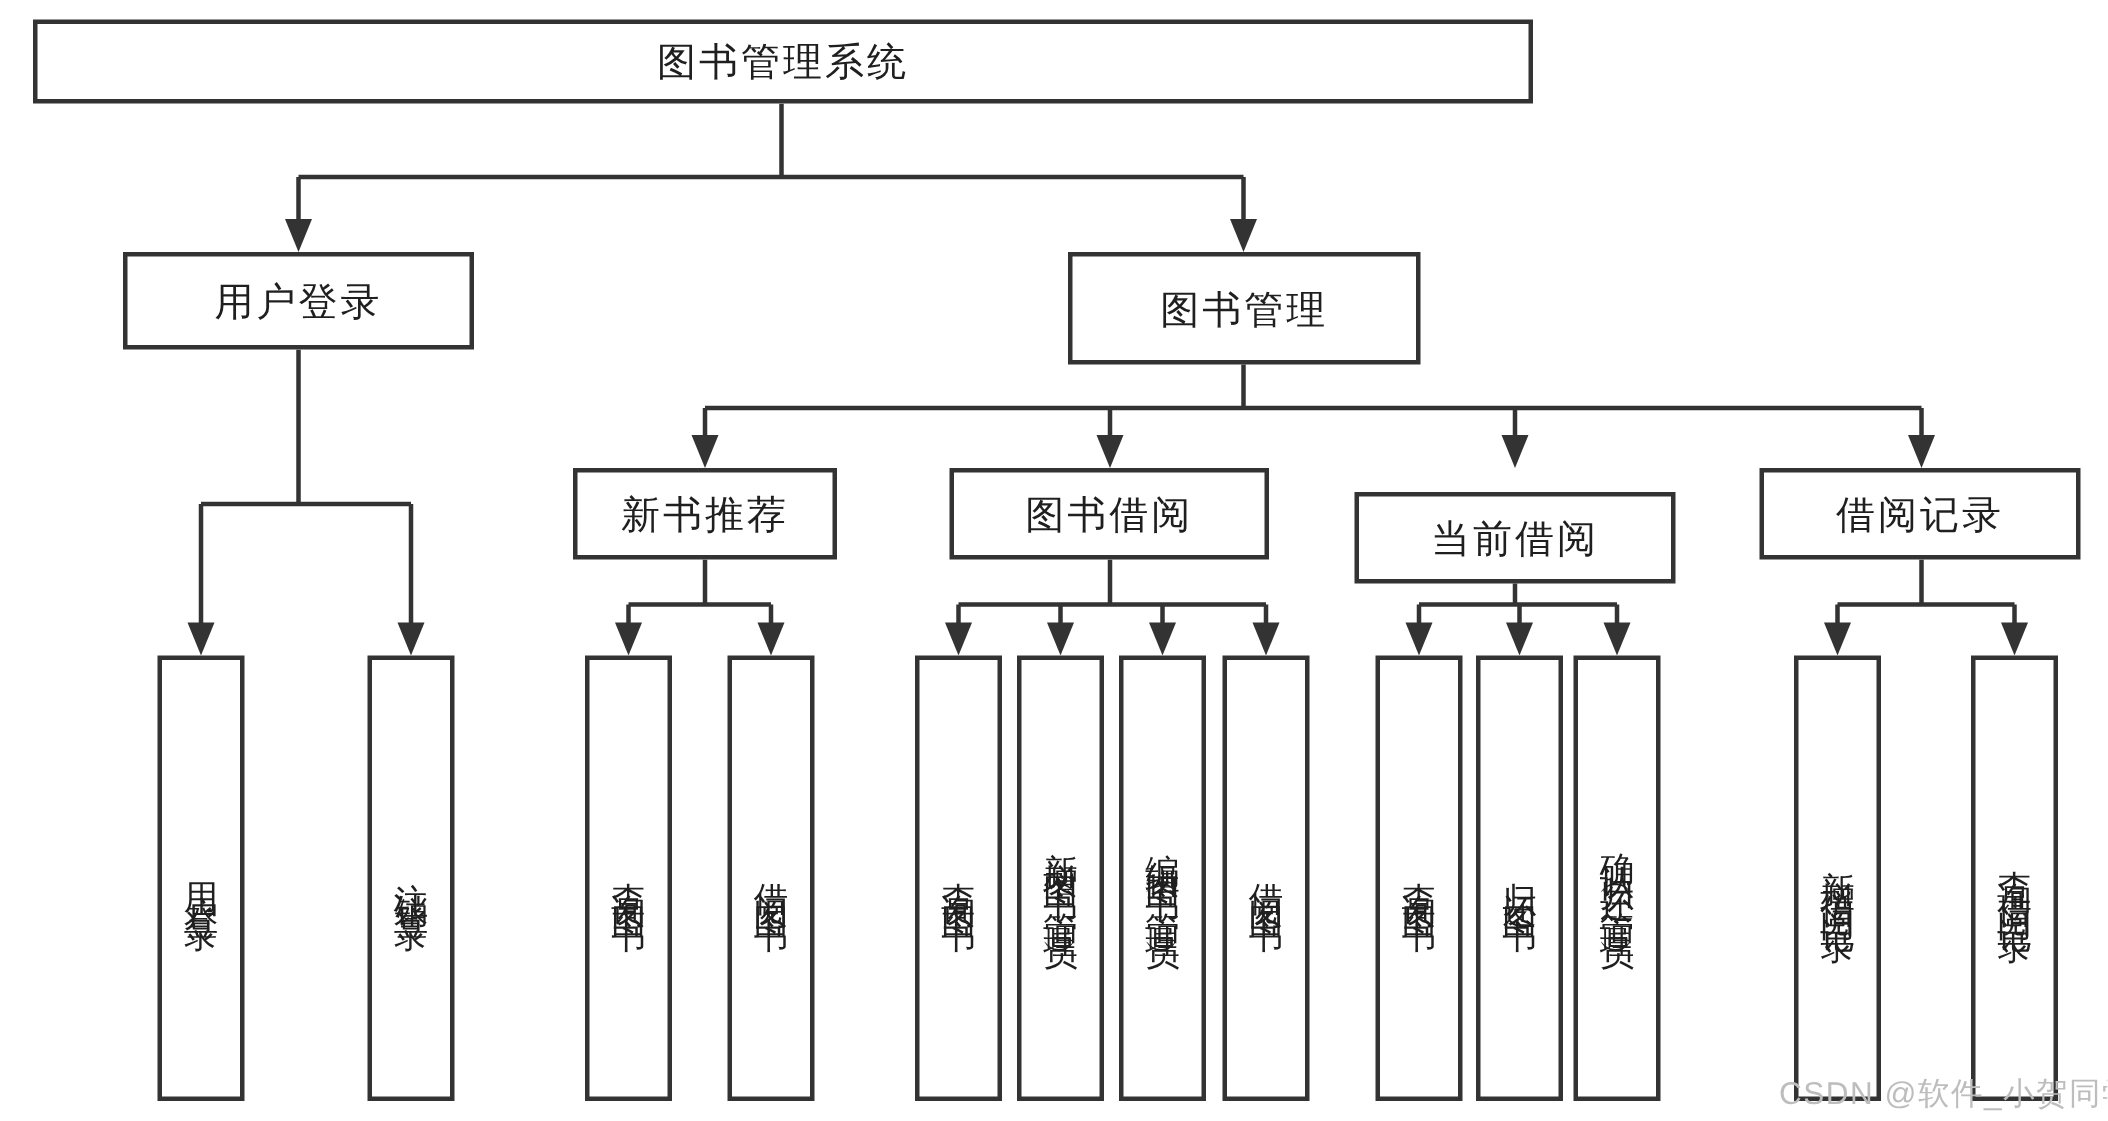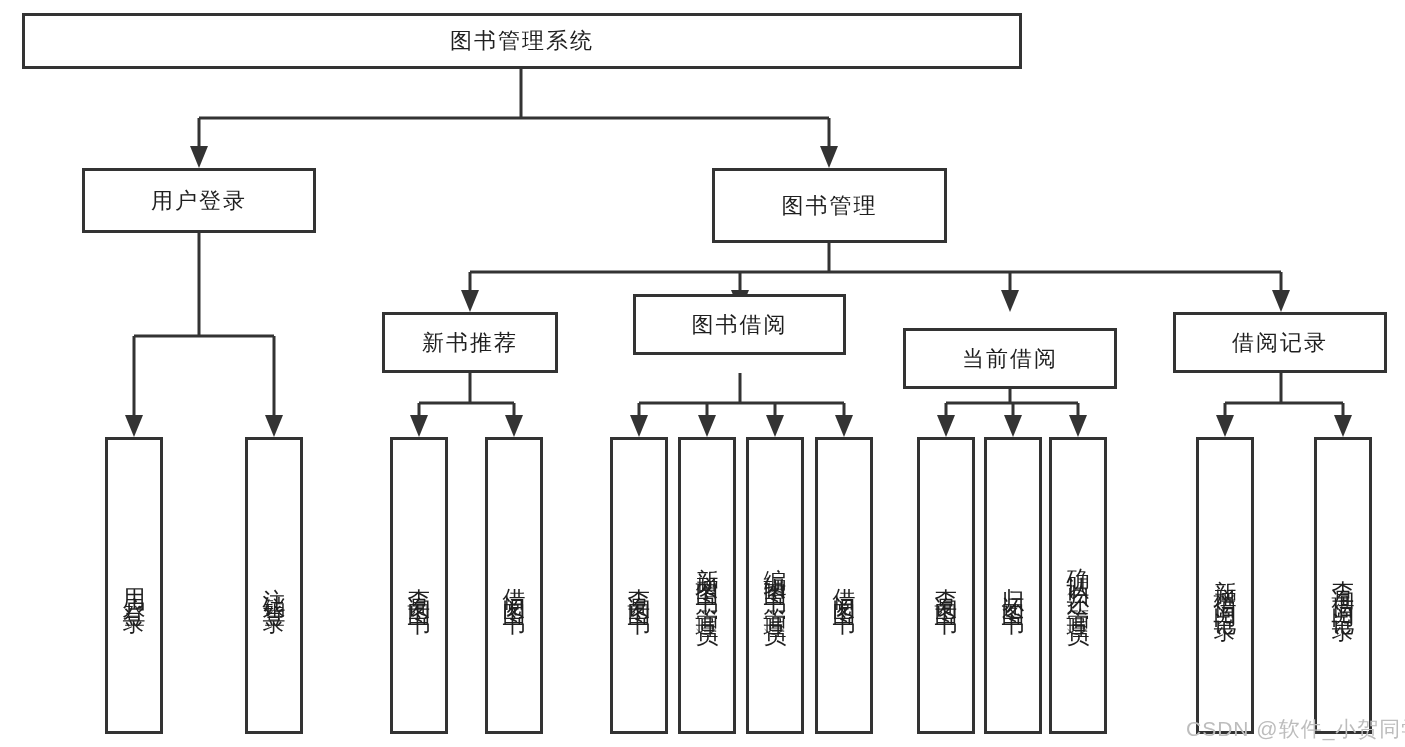--- a/index.html
+++ b/index.html
@@ -15,21 +15,21 @@
   #wires polygon{fill:#333333;stroke:none;}
   .box{
     position:absolute;
     background:#ffffff;
     border:3px solid #333333;
     box-sizing:border-box;
     display:flex;align-items:center;justify-content:center;
     color:#1f1f1f;
   }
   .hlbl{
-    font-size:22px;
+    font-size:26px;
     letter-spacing:2px;
     white-space:nowrap;
     line-height:1;
   }
   .leaf .vlbl{
     writing-mode:vertical-rl;
     text-orientation:mixed;
     font-size:23px;
     letter-spacing:8px;
     line-height:1;
@@ -100,21 +100,21 @@
   <div class="box" style="left:82px;top:168px;width:234px;height:65px">
     <span class="hlbl">用户登录</span>
   </div>
   <div class="box" style="left:712px;top:168px;width:235px;height:75px">
     <span class="hlbl">图书管理</span>
   </div>
 
   <div class="box" style="left:382px;top:312px;width:176px;height:61px">
     <span class="hlbl">新书推荐</span>
   </div>
-  <div class="box" style="left:633px;top:294px;width:213px;height:61px">
+  <div class="box" style="left:633px;top:312px;width:213px;height:61px">
     <span class="hlbl">图书借阅</span>
   </div>
   <div class="box" style="left:903px;top:328px;width:214px;height:61px">
     <span class="hlbl">当前借阅</span>
   </div>
   <div class="box" style="left:1173px;top:312px;width:214px;height:61px">
     <span class="hlbl">借阅记录</span>
   </div>
 
   <div class="box leaf" style="left:105px;top:437px;width:58px;height:297px">

